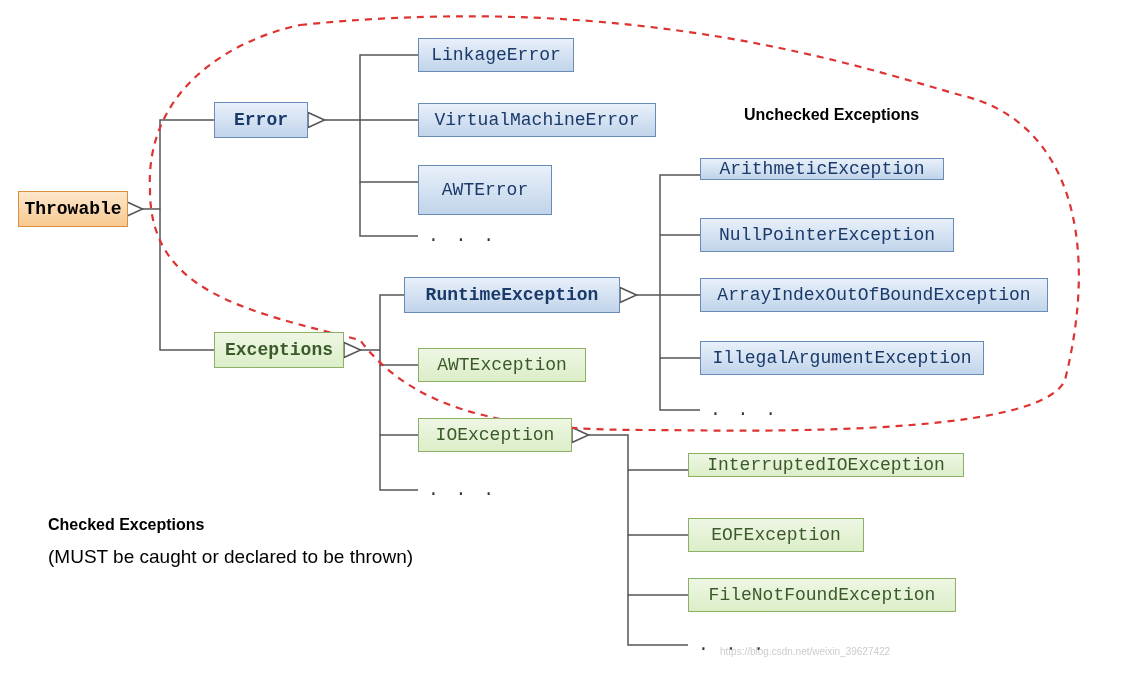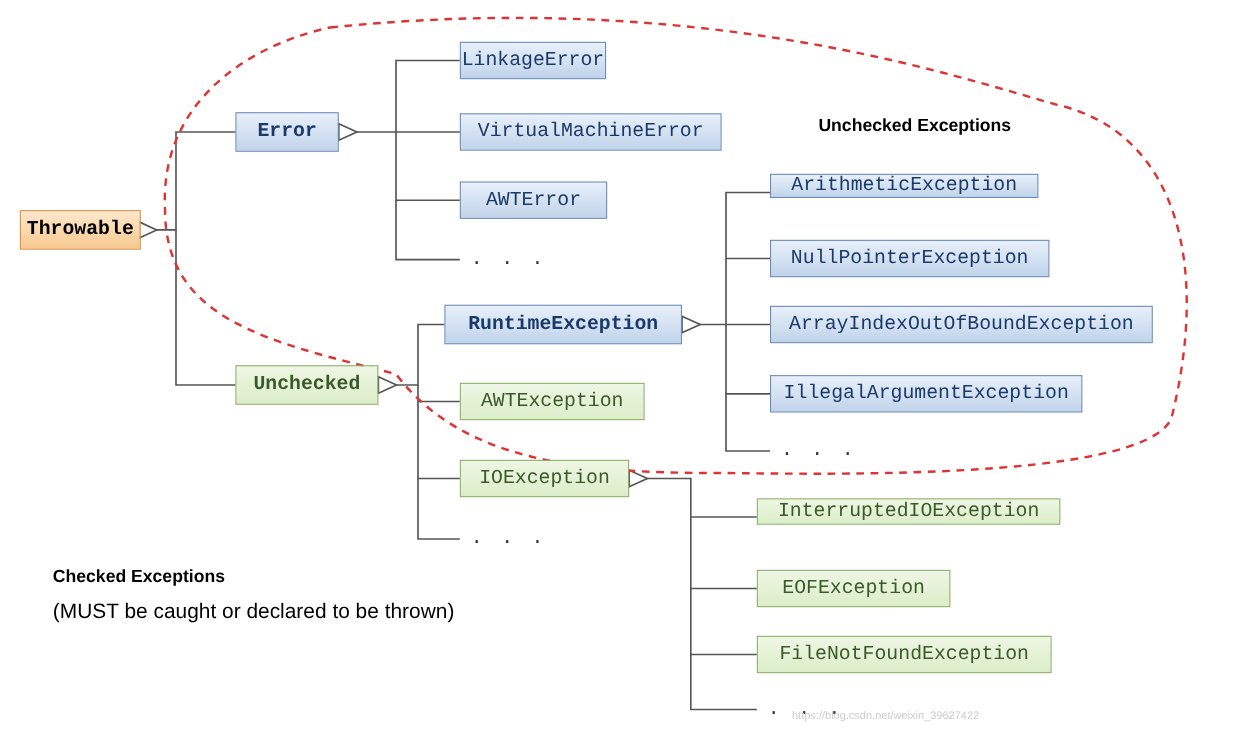--- a/index.html
+++ b/index.html
@@ -117,33 +117,33 @@
            C145,90 230,40 300,25 Z" fill="none" stroke="#d33" stroke-width="2.2" stroke-dasharray="7 6"></path>
 </svg>
 
 <div class="box orange" style="left:18px; top:191px; width:110px; height:36px;">
   <span>Throwable</span>
 </div>
 
 <div class="box blue-bold" style="left:214px; top:102px; width:94px; height:36px;">
   <span>Error</span>
 </div>
-<div class="box blue" style="left:418px; top:38px; width:133px; height:34px;">
+<div class="box blue" style="left:418px; top:38px; width:156px; height:34px;">
   <span>LinkageError</span>
 </div>
 <div class="box blue" style="left:418px; top:103px; width:238px; height:34px;">
   <span>VirtualMachineError</span>
 </div>
-<div class="box blue" style="left:418px; top:165px; width:134px; height:34px;">
+<div class="box blue" style="left:418px; top:165px; width:134px; height:50px;">
   <span>AWTError</span>
 </div>
 <div class="dots" style="left:428px; top:226px;">. . .</div>
 
 <div class="box green-bold" style="left:214px; top:332px; width:130px; height:36px;">
-  <span>Unchecked</span>
+  <span>Exceptions</span>
 </div>
 
 <div class="box blue-bold" style="left:404px; top:277px; width:216px; height:36px;">
   <span>RuntimeException</span>
 </div>
 <div class="box blue" style="left:700px; top:158px; width:244px; height:22px;">
   <span>ArithmeticException</span>
 </div>
 <div class="box blue" style="left:700px; top:218px; width:254px; height:34px;">
   <span>NullPointerException</span>

